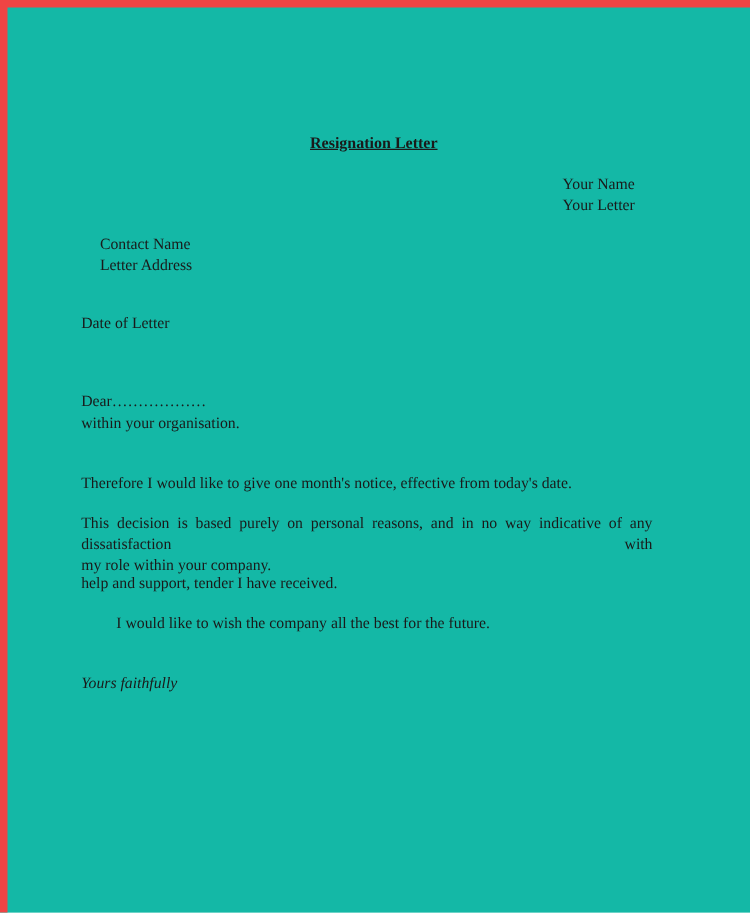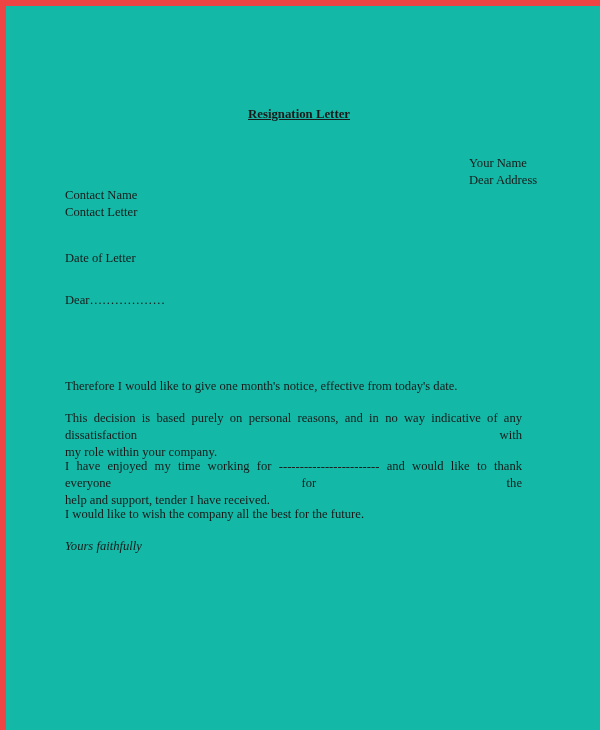--- a/index.html
+++ b/index.html
@@ -12,75 +12,75 @@
       font-family: "Liberation Serif", "DejaVu Serif", serif;
       color: #1a1a1a;
       font-size: 12.6px;
     }
     .abs { position: absolute; white-space: nowrap; }
     .title {
       left: 242px; top: 101px;
       font-weight: bold; text-decoration: underline;
       font-size: 12.8px;
     }
-    .sender { left: 463px; top: 133px; line-height: 16.5px; margin-top: 16px; }
-    .recipient { left: 59px; top: 181px; line-height: 16.5px; }
+    .sender { left: 444px; top: 133px; line-height: 16.5px; }
+    .recipient { left: 74px; top: 181px; line-height: 16.5px; }
     .date { left: 59px; top: 245px; font-family: Liberation Serif, serif; }
-    .salutation { left: 59px; top: 287px; }
+    .salutation { left: 59px; top: 308px; }
     .para {
       position: absolute;
       left: 59px; width: 457px;
       line-height: 17px;
       text-align: justify;
       text-align-last: left;
     }
     .p1 { top: 324px; }
     .p2 { top: 372px; }
     .p3 { top: 404px; }
     .p4 { top: 452px; }
-    .p5 { top: 500px; }
+    .p5 { top: 484px; margin-left: 28px; }
     .closing { left: 59px; top: 533px; font-style: italic; }
     .line { display: block; }
     .jline { display: block; text-align: justify; text-align-last: justify; }
   </style>
 </head>
 <body>
 
 <div class="page">
 
   <div class="abs title">Resignation Letter</div>
 
   <div class="abs sender">
     <span class="line">Your Name</span>
-    <span class="line">Dear Address</span>
+    <span class="line">Your Letter</span>
   </div>
 
   <div class="abs recipient">
     <span class="line">Contact Name</span>
-    <span class="line">Contact Letter</span>
+    <span class="line">Letter Address</span>
   </div>
 
   <div class="abs date">Date of Letter</div>
 
   <div class="abs salutation">Dear………………</div>
 
   <div class="para p1">
+    <span class="line">within your organisation.</span>
   </div>
 
   <div class="para p3">
     <span class="jline">This decision is based purely on personal reasons, and in no way indicative of any dissatisfaction with</span>
     <span class="line">my role within your company.</span>
   </div>
 
   <div class="para p2">
     <span class="line">Therefore I would like to give one month's notice, effective from today's date.</span>
   </div>
 
   <div class="para p4">
-    <span class="jline">I have enjoyed my time working for ------------------------ and would like to thank everyone for the</span>
     <span class="line">help and support, tender I have received.</span>
   </div>
 
   <div class="para p5">
     <span class="line">I would like to wish the company all the best for the future.</span>
   </div>
 
   <div class="abs closing">Yours faithfully</div>
 
 </div>

